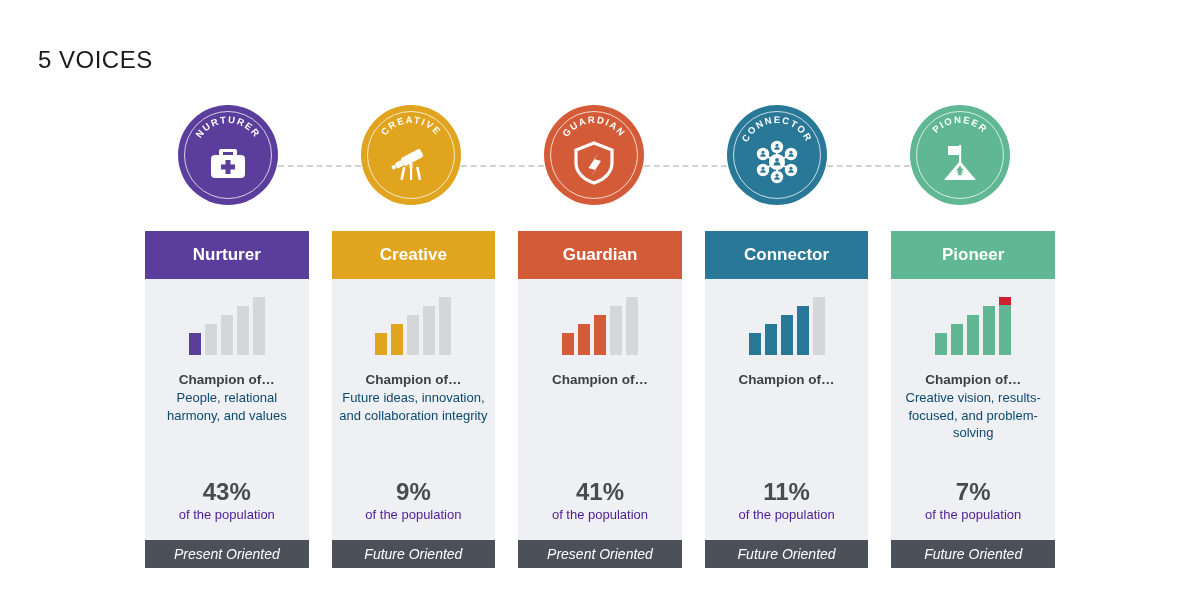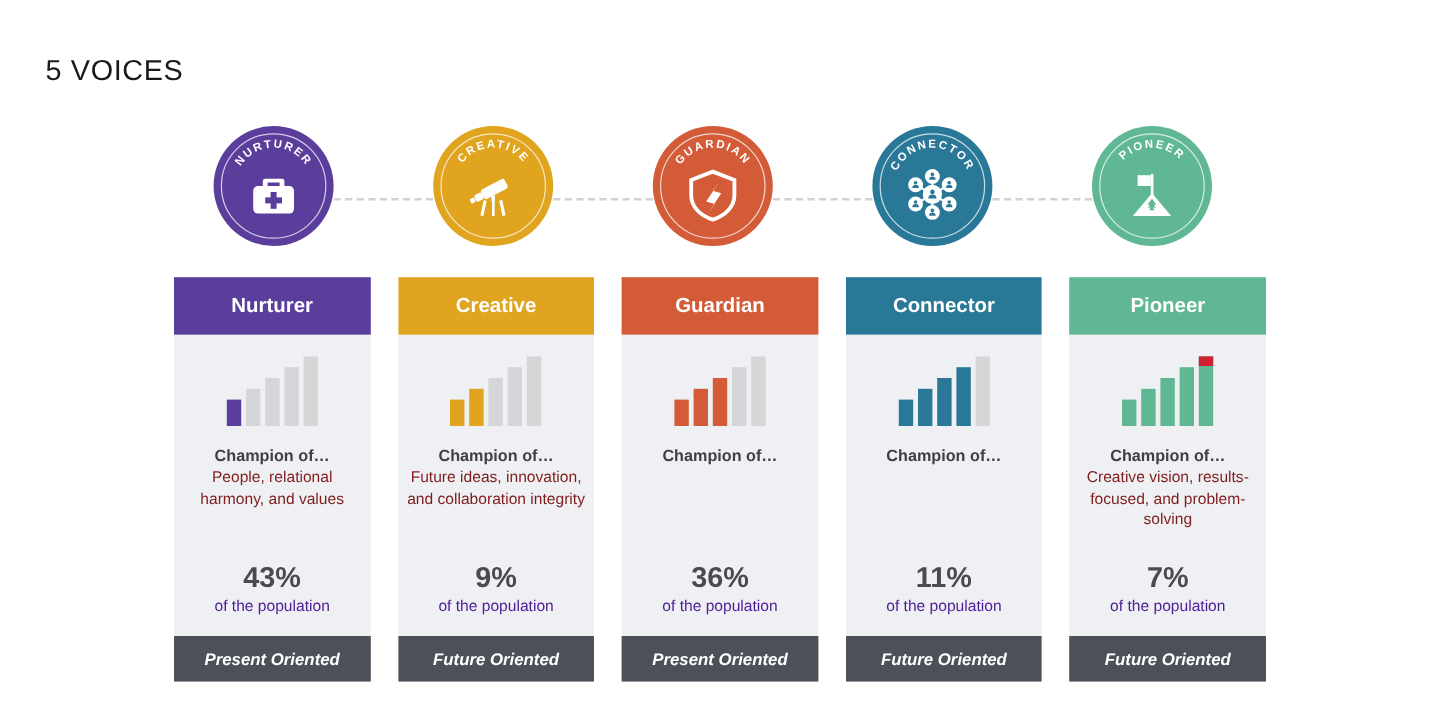--- a/index.html
+++ b/index.html
@@ -119,42 +119,42 @@
     margin-top:17px;
     font-size:13.5px;
     font-weight:700;
     color:#3f4044;
   }
   .desc{
     margin-top:2px;
     font-size:13px;
     line-height:17.5px;
     text-align:center;
-    color:#7f1d1d;
+    color:#0c4a6e;
     padding:0 6px;
   }
   .pct{
     margin-top:auto;
     font-size:24px;
     font-weight:700;
     color:#4a4b4f;
   }
   .pct-sub{
     font-size:13px;
     color:#4c1d95;
     margin-top:1px;
     margin-bottom:18px;
   }
   .card-foot{
-    height:38px;
+    height:28px;
     background:#4c5159;
     color:#ffffff;
     display:flex;align-items:center;justify-content:center;
     font-size:14px;
-    font-weight:700;
+    font-weight:400;
     font-style:italic;
   }
 </style>
 </head>
 <body>
 
 <div id="page-title">5 VOICES</div>
 
 <div id="badge-row">
     <div class="badge" style="left: 33px; background: rgb(91, 61, 156);">
@@ -329,21 +329,21 @@
       <div class="card-head" style="background: rgb(212, 91, 56);">Guardian</div>
       <div class="card-body" style="background: rgb(239, 240, 243);">
         <div class="bars">
           <div class="bar b1" style="background: rgb(212, 91, 56);"></div>
           <div class="bar b2" style="background: rgb(212, 91, 56);"></div>
           <div class="bar b3" style="background: rgb(212, 91, 56);"></div>
           <div class="bar b4" style="background: rgb(213, 214, 216);"></div>
           <div class="bar b5" style="background: rgb(213, 214, 216);"></div>
         </div>
         <div class="champ">Champion of…</div>
-        <div class="pct">36%</div>
+        <div class="pct">41%</div>
         <div class="pct-sub">of the population</div>
       </div>
       <div class="card-foot" style="background: rgb(76, 81, 89);">Present Oriented</div>
     </div>
     <div class="card">
       <div class="card-head" style="background: rgb(42, 120, 152);">Connector</div>
       <div class="card-body" style="background: rgb(239, 240, 243);">
         <div class="bars">
           <div class="bar b1" style="background: rgb(42, 120, 152);"></div>
           <div class="bar b2" style="background: rgb(42, 120, 152);"></div>

